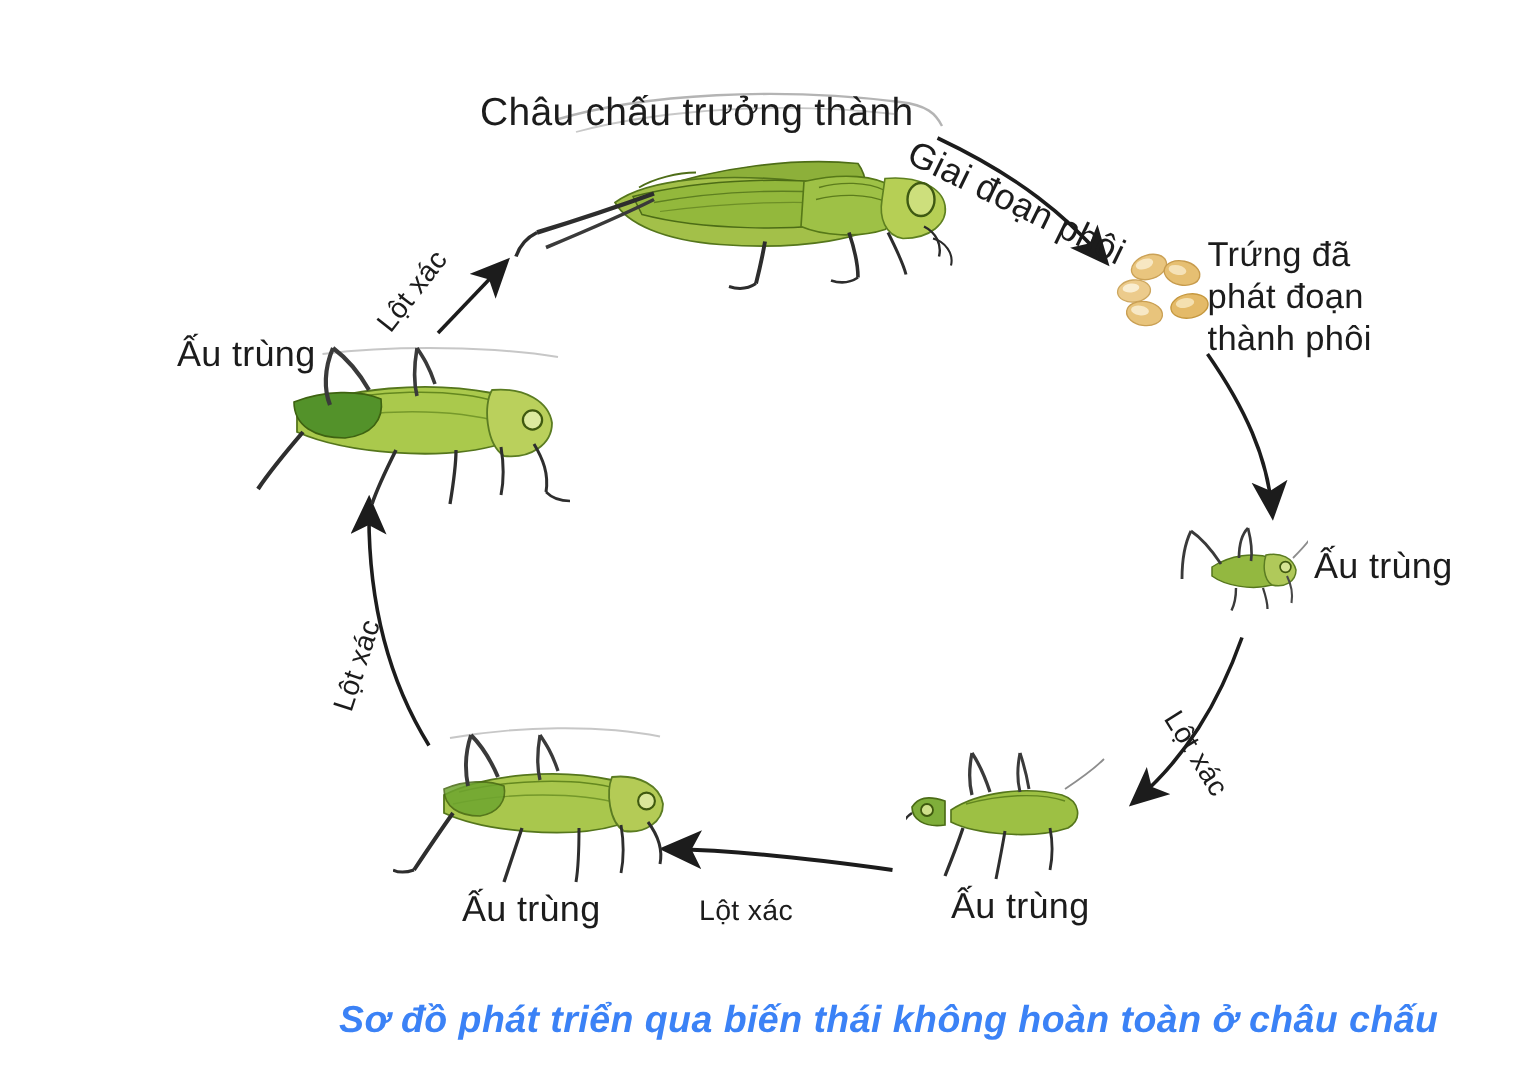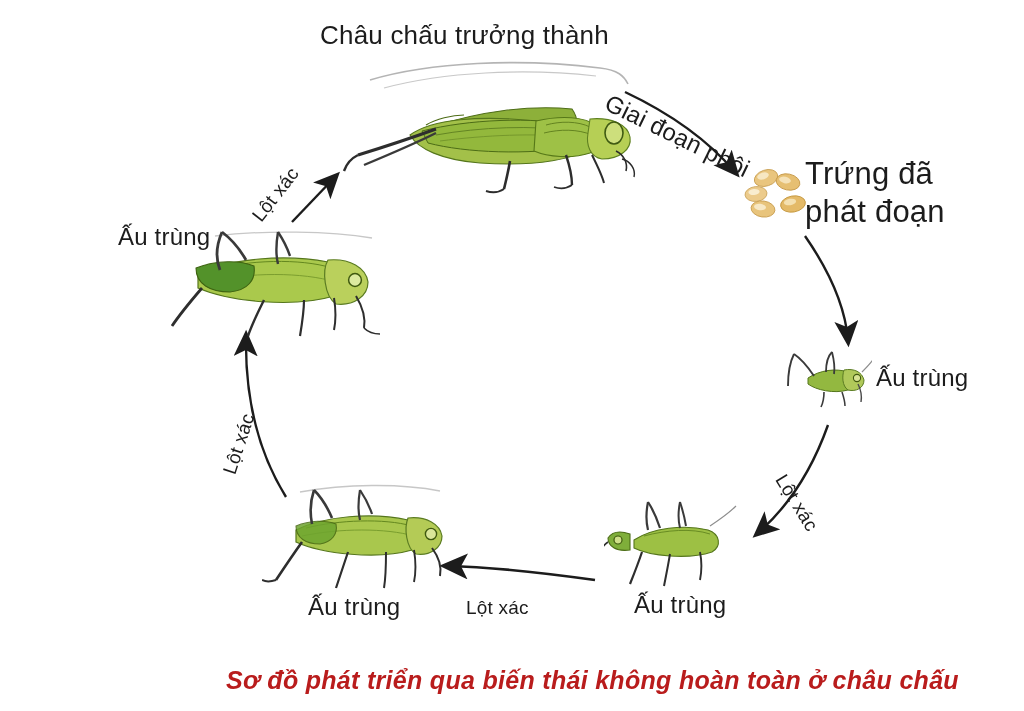--- a/index.html
+++ b/index.html
@@ -21,38 +21,39 @@
   .lbl {
     position: absolute;
     font-family: "Liberation Sans", sans-serif;
     color: #1c1c1c;
     white-space: nowrap;
     line-height: 1.22;
     letter-spacing: 0.2px;
   }
   .lbl-title {
     font-size: 26px;
+    margin-top: 39px;
   }
   .lbl-stage {
     font-size: 24px;
   }
   .lbl-molt {
     font-size: 19px;
   }
   .lbl-eggs {
-    font-size: 31px;
+    font-size: 23px;
     text-align: left;
   }
   .caption {
     position: absolute;
     font-family: "Liberation Sans", sans-serif;
     font-style: italic;
     font-weight: bold;
     font-size: 25px;
-    color: #b91c1c;
+    color: #3b82f6;
     white-space: nowrap;
     letter-spacing: 0.3px;
   }
   .art {
     position: absolute;
   }
   .svg-layer {
     position: absolute;
     left: 0;
     top: 0;
@@ -220,20 +221,21 @@
     </g>
   </svg>
 
   <div class="lbl lbl-title" style="left:320px; top:20px;">Châu chấu trưởng thành</div>
 
   <div class="lbl lbl-stage" style="left:613px; top:88px; transform:rotate(26deg); transform-origin:left top;">Giai đoạn phôi</div>
 
   <div class="lbl lbl-eggs" style="left:805px; top:155px;">
     <div>Trứng đã</div>
     <div>phát đoạn</div>
+    <div>thành phôi</div>
   </div>
 
   <div class="lbl lbl-stage" style="left:876px; top:363px;">Ấu trùng</div>
 
   <div class="lbl lbl-molt" style="left:790px; top:470px; transform:rotate(58deg); transform-origin:left top;">Lột xác</div>
 
   <div class="lbl lbl-stage" style="left:634px; top:590px;">Ấu trùng</div>
 
   <div class="lbl lbl-molt" style="left:466px; top:596px;">Lột xác</div>
 

